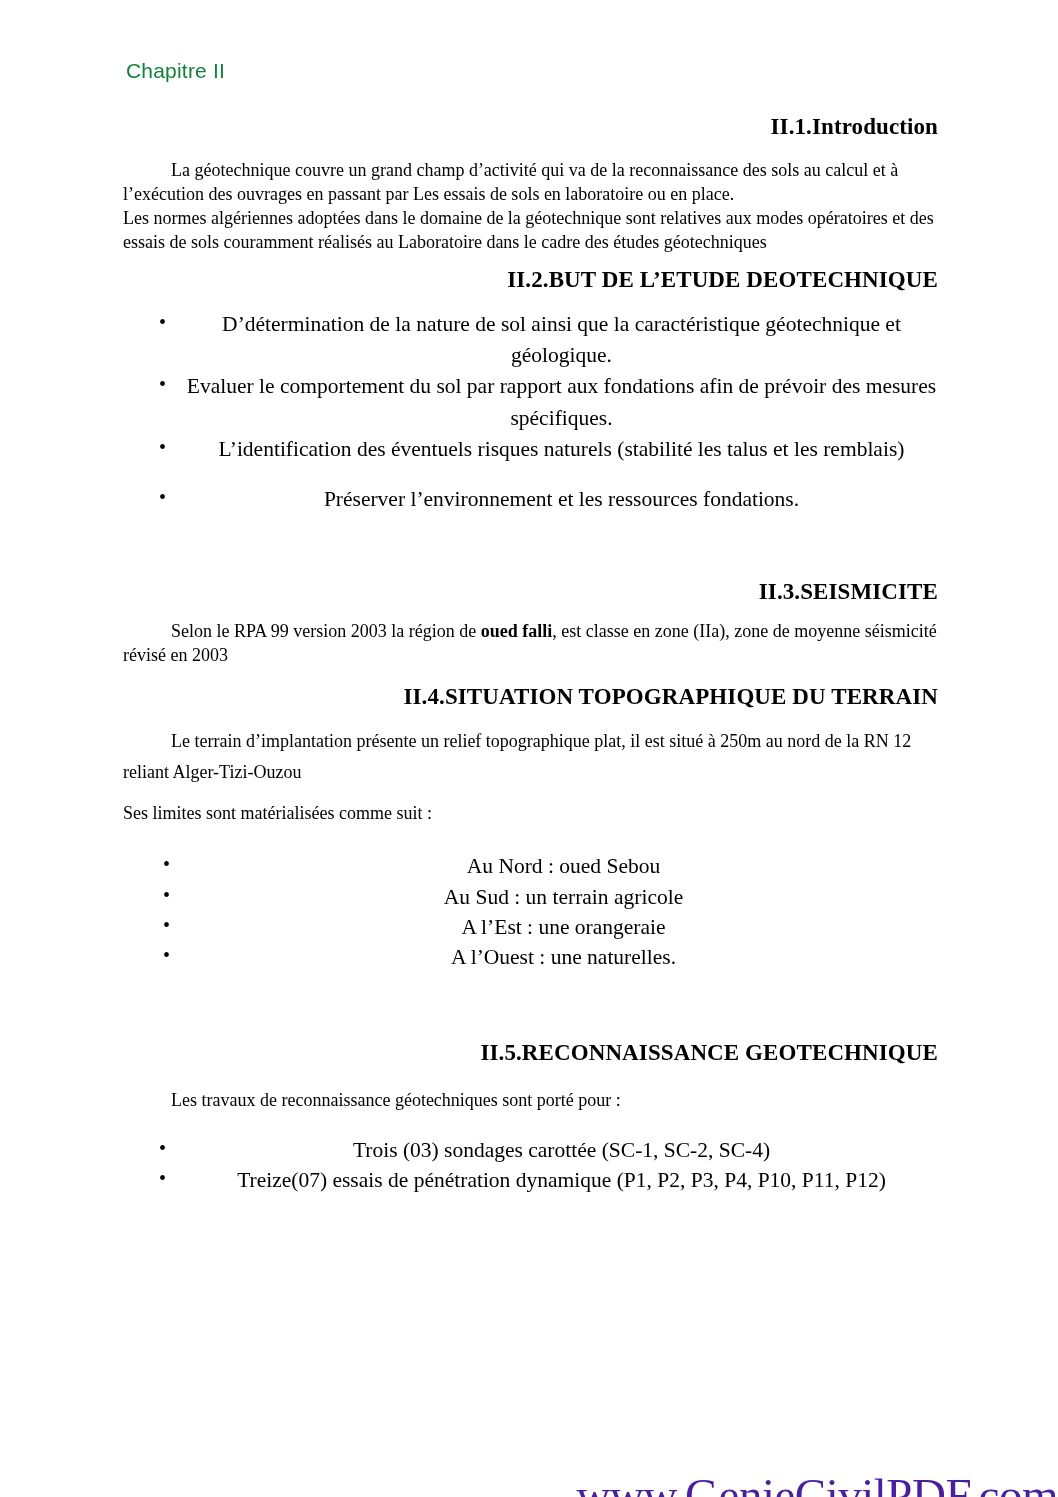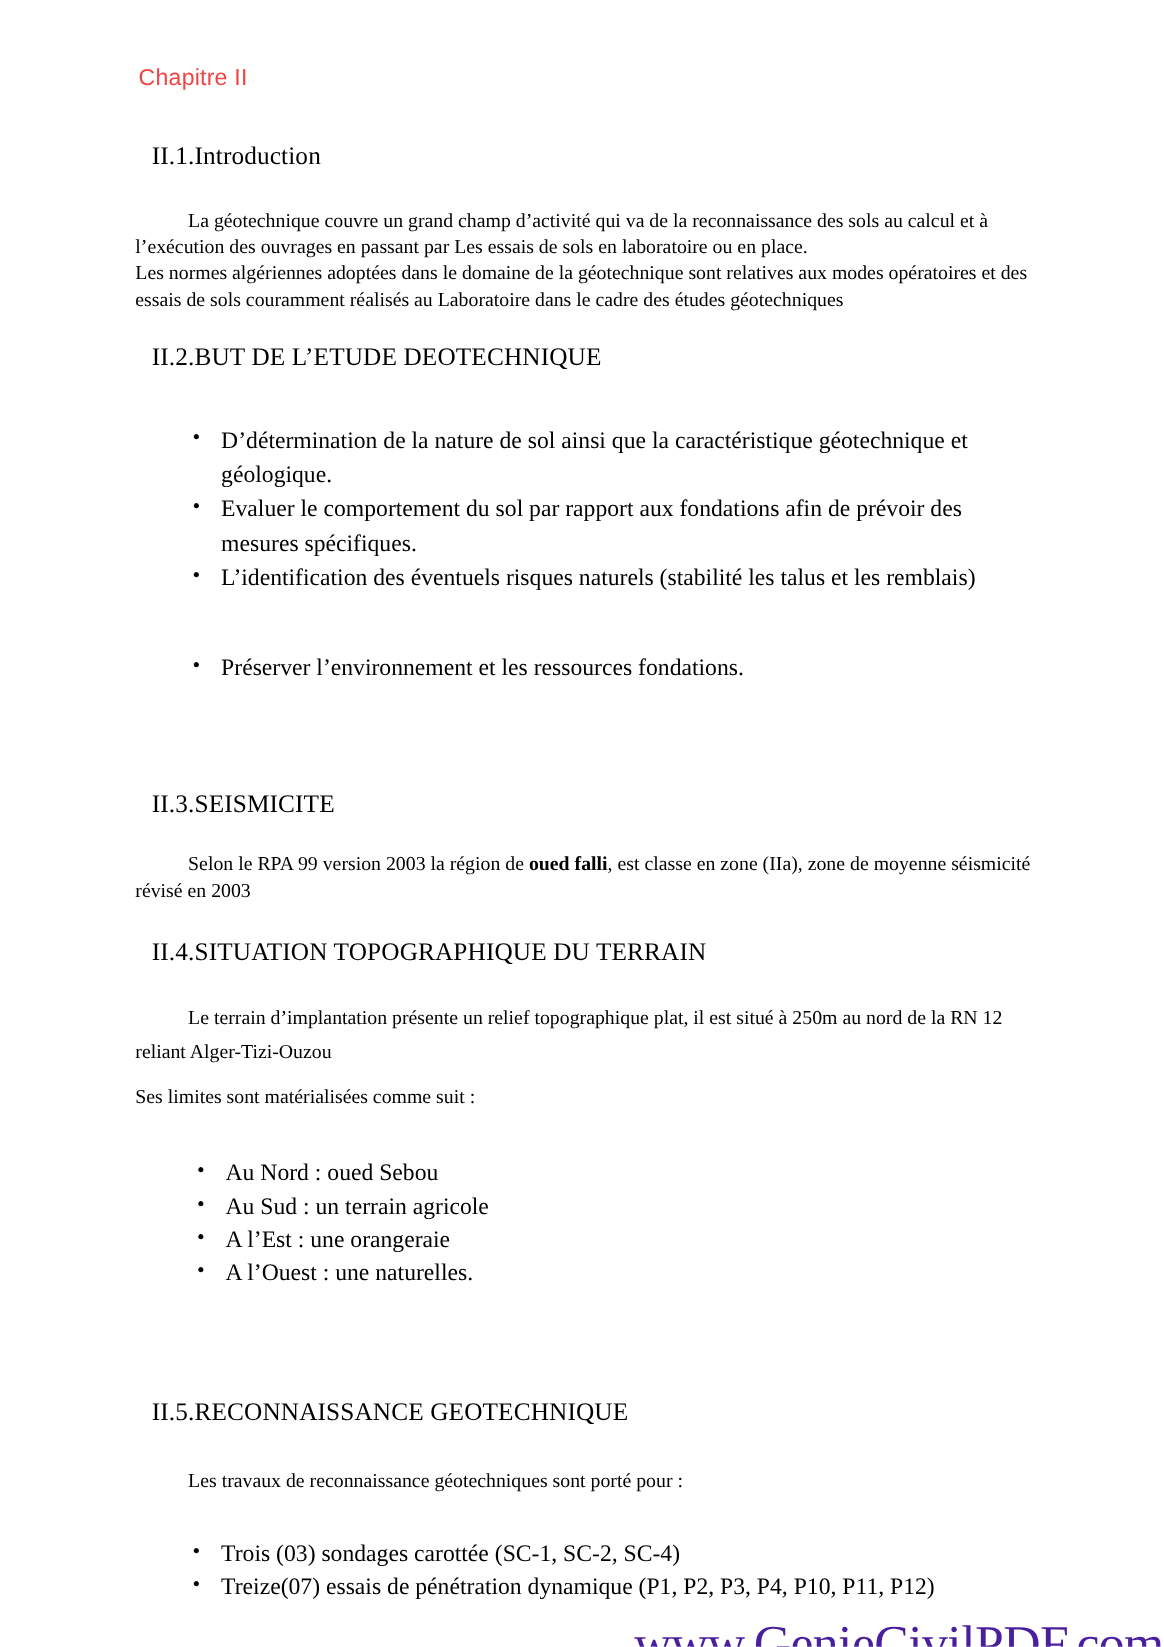--- a/index.html
+++ b/index.html
@@ -22,57 +22,59 @@
   }
 
   
   .chapter-header {
     position: absolute;
     left: 126px;
     top: 59px;
     font-family: "Liberation Sans", "DejaVu Sans", sans-serif;
     font-size: 21px;
     letter-spacing: 0.2px;
-    color: #ef4444;
+    color: #15803d;
     white-space: nowrap;
   }
 
   
   .content {
     position: absolute;
     left: 123px;
     top: 112px;
     width: 815px;
   }
 
   h2.section {
     font-family: "Liberation Serif", "DejaVu Serif", serif;
-    font-weight: normal;
+    font-weight: bold;
     font-size: 23px;
-    margin: 15px;
+    margin: 0;
     padding: 0;
     line-height: 1.28;
     letter-spacing: 0.1px;
+    text-align: right;
   }
 
   p.body {
     font-size: 18px;
     line-height: 1.33;
     margin: 0;
     padding: 0;
     text-align: left;
   }
   p.body.indent   { text-indent: 48px; }
   p.body.loose    { line-height: 1.72; }
   p.body.pad-left { }
 
   ul.bullets {
     list-style: none;
-    margin: 16px;
-    padding: 0;
+    margin: 0;
+    padding: 0;
+    text-align: center;
   }
   ul.bullets li {
     position: relative;
     font-size: 21.5px;
     line-height: 1.46;
     padding-left: 62px;
     margin: 0;
   }
   ul.bullets li::before {
     content: "\2022";

